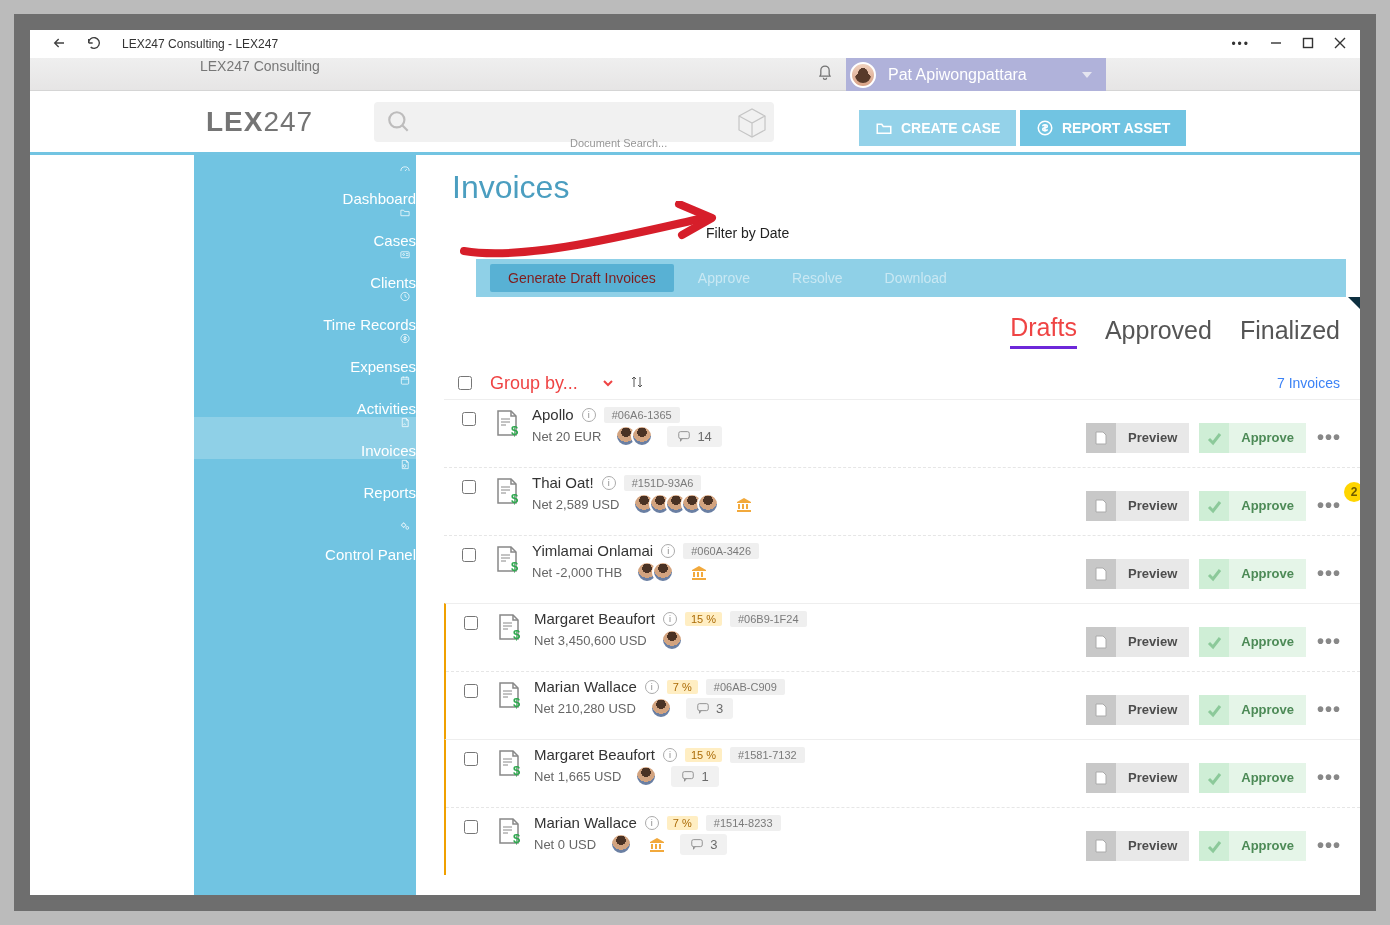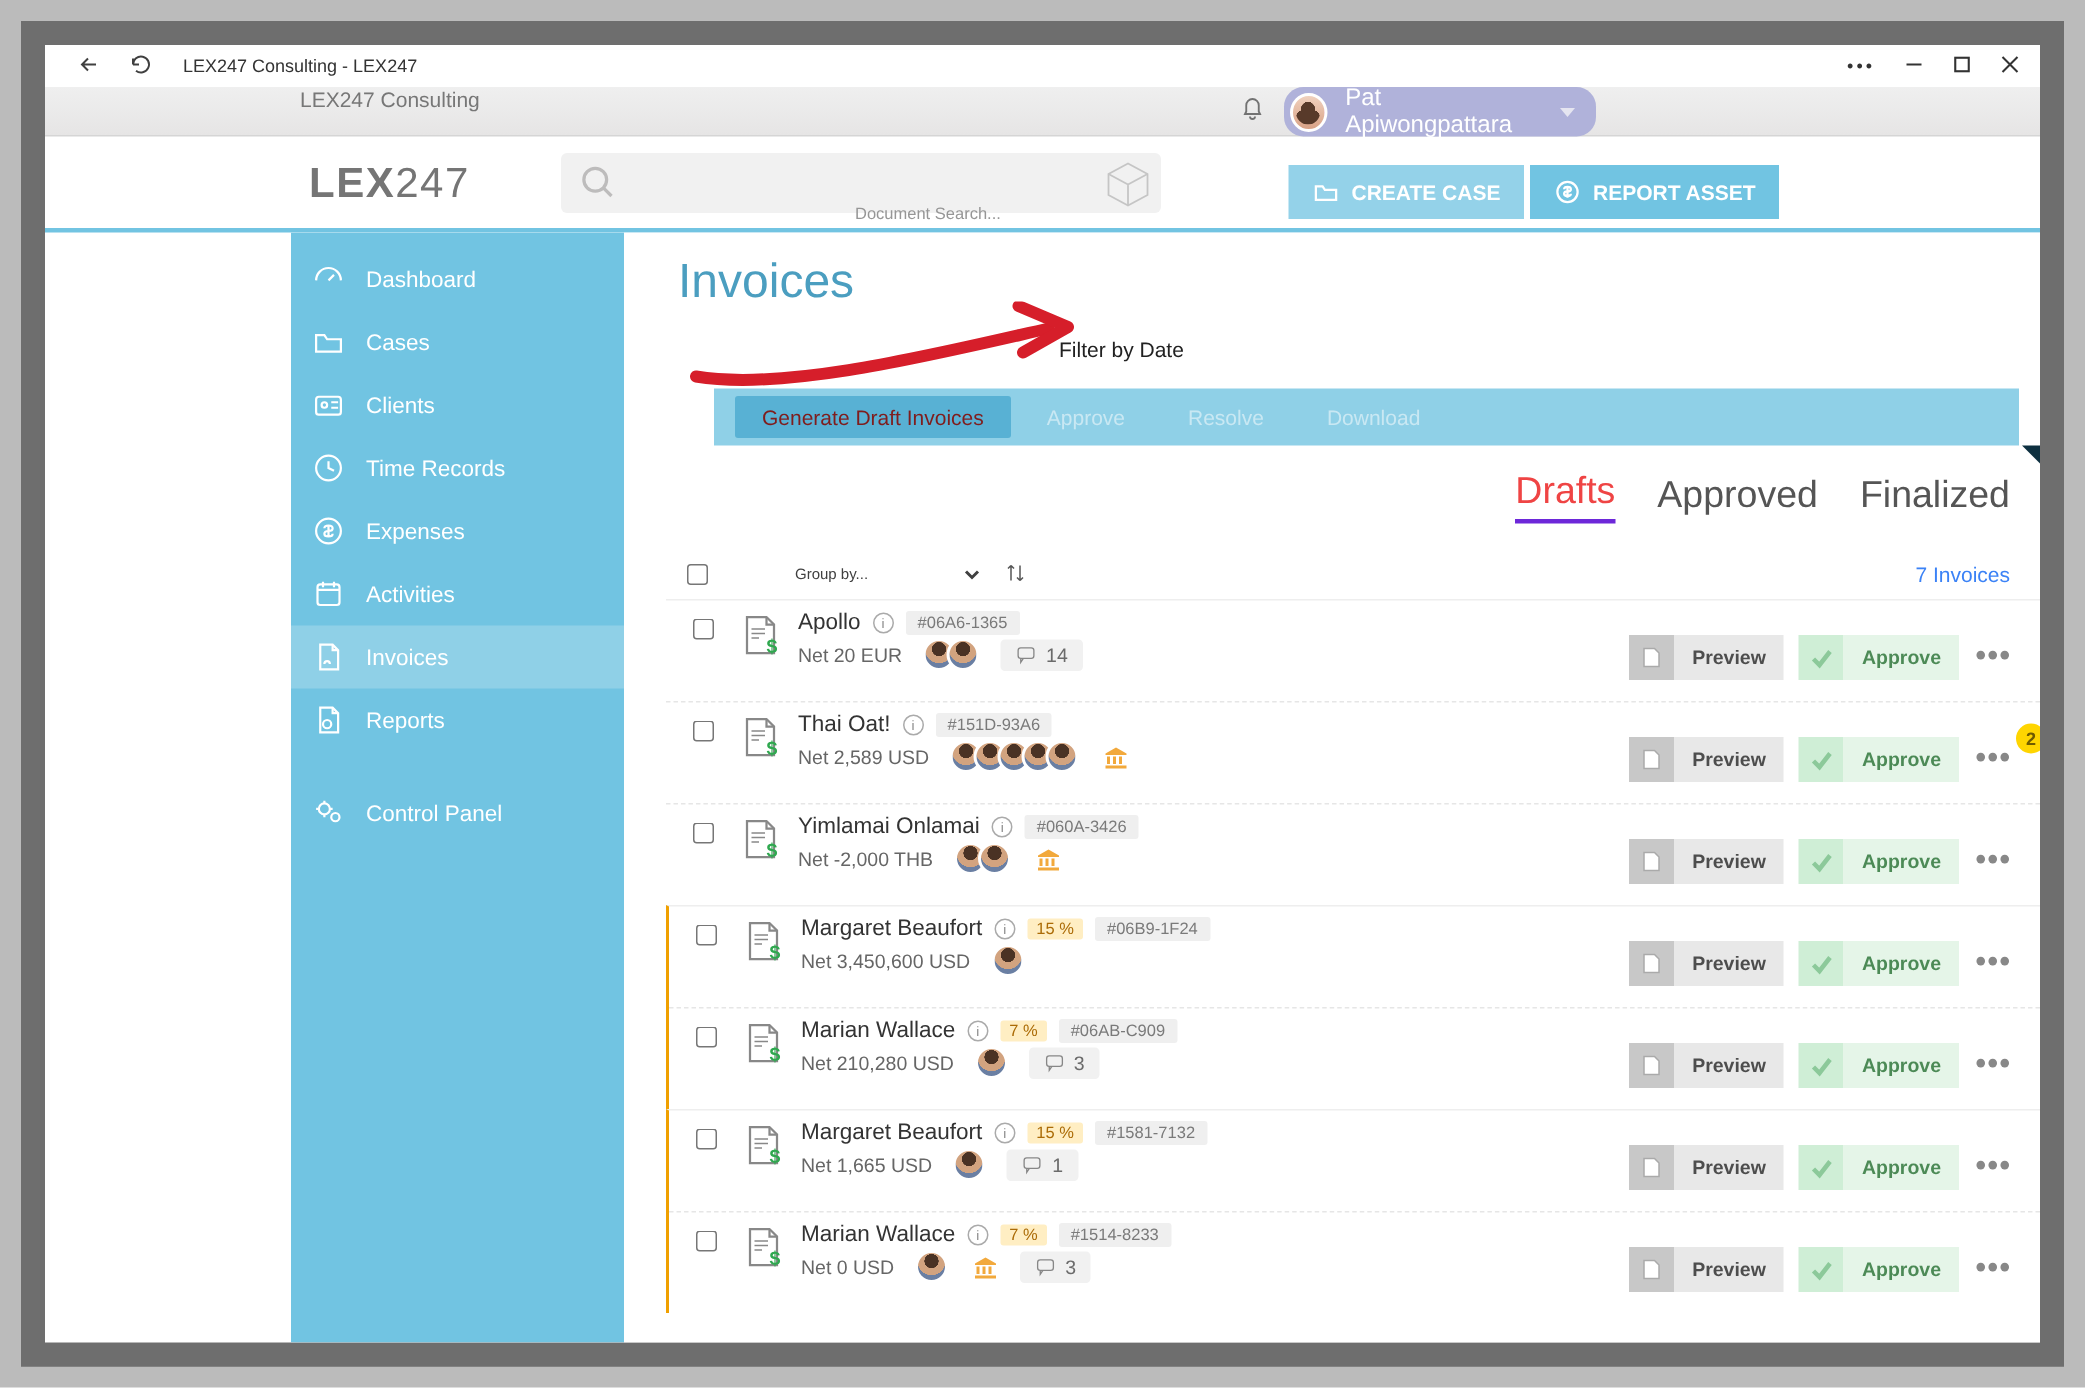--- a/index.html
+++ b/index.html
@@ -13,41 +13,41 @@
   .winctrl { margin-left:auto; display:flex; gap:20px; align-items:center; margin-right:6px;}
   .winctrl .dots { letter-spacing:2px; color:#333;}
   .winctrl svg { width:12px; height:12px; stroke:#333; fill:none;}
 
   .content { position:absolute; top:28px; left:0; right:0; bottom:0; display:flex; flex-direction:column;}
   .topbar { height:33px; background:linear-gradient(#efefef,#e6e5e5); display:flex; align-items:flex-start; padding:0 0 16px 170px; border-bottom:1px solid #d5d5d5;}
   .topbar .org { font-size:14px; color:#777;}
   .topbar .spacer{flex:1;}
   .topbar .bell { width:26px; height:26px; margin-right:8px; display:flex; align-items:center; justify-content:center;}
   .topbar .bell svg{width:20px;height:20px;fill:none;stroke:#727272;stroke-width:1.5;}
-  .topbar .userpill { display:flex; align-items:center; background:#b0b2da; color:#fff; height:33px; padding:0 36px 0 4px; position:relative; width:208px; margin-right:118px;border-radius:13px;}
+  .topbar .userpill { display:flex; align-items:center; background:#b0b2da; color:#fff; height:33px; padding:0 36px 0 4px; position:relative; width:260px; margin-right:76px;}
   .topbar .userpill .avatar{width:26px;height:26px;border-radius:50%;background:#eac linear-gradient(#f0d1be, #d9a286);border:2px solid #fff; margin-right:12px; display:flex;align-items:center;justify-content:center; overflow:hidden;}
   .topbar .userpill .avatar::after{content:""; width:16px;height:16px;border-radius:50%;background:radial-gradient(circle at 50% 35%, #583a2a 35%, transparent 36%), radial-gradient(circle at 50% 90%, #583a2a 55%, transparent 56%);}
   .topbar .userpill .chev{position:absolute; right:14px; top:50%; transform:translateY(-50%); width:0;height:0;border-left:5px solid transparent;border-right:5px solid transparent;border-top:6px solid #e5e5f0;}
 
   .header { height:64px; display:flex; align-items:center; padding-left:170px; border-bottom:3px solid #72c4e2; position:relative;}
   .logo { font-size:28px; font-weight:300; color:#757575; letter-spacing:1px; position:absolute; left:176px;}
   .logo b{font-weight:700;}
   .search { position:absolute; left:344px; width:400px; height:40px; background:#f1f1f1; border-radius:4px; display:flex; align-items:center; padding:0 12px;}
   .search svg{width:26px;height:26px;stroke:#bdbcbc;fill:none;stroke-width:2;}
   .search-doc-icon{position:absolute; left:704px; width:36px;height:36px;}
   .search-doc-icon svg{width:36px;height:36px;stroke:#c5c5c5;fill:none;stroke-width:1.2;}
   .doc-search-label{position:absolute; left:540px; top:46px; font-size:11px; color:#969696;}
   .hbtn{ position:absolute; height:36px; display:flex;align-items:center;gap:8px;padding:0 16px;color:#fff;font-size:14px;font-weight:600;cursor:pointer; top:19px;}
   .hbtn.create{ left:829px; background:#94d2e9;}
   .hbtn.report{ left:990px; background:#71c4e2;}
   .hbtn svg{width:18px;height:18px;stroke:#fff;fill:none;stroke-width:2;}
 
   .body { flex:1; display:flex; overflow:hidden;}
   .sidebar{ width:222px; background:#71c4e2; padding-top:10px; margin-left:164px;}
-  .sbitem{height:42px;display:flex;align-items:center;gap:14px;padding-left:14px;color:#fff;font-size:15px;cursor:pointer;}
+  .sbitem{height:42px;display:flex;align-items:flex-end;gap:14px;padding-left:14px;color:#fff;font-size:15px;cursor:pointer;flex-direction:column;}
   .sbitem.active{background:#8fd0e7;}
   .sbitem svg{width:22px;height:22px;stroke:#fff;fill:none;stroke-width:1.6;}
   .sbspacer{height:20px;}
 
   .main{flex:1;background:#fff;position:relative;overflow:hidden;}
   .page-title{font-size:32px;font-weight:300;color:#4b9ec0;margin:14px 0 0 36px;}
   .arrow-annot{position:absolute;left:28px;top:46px;width:290px;height:60px;pointer-events:none;}
 
   .filter-row{position:absolute;left:290px;top:70px;display:flex;align-items:center;gap:8px;}
   .filter-row label{font-size:14px;color:#222;}
@@ -60,21 +60,21 @@
   .abtn.primary{background:#58b1d4;color:#7f1d1d;}
   .abtn.ghost{color:#c9e8f3;}
   .bar-corner{position:absolute;right:0;top:142px;width:0;height:0;border-top:12px solid #0e3040;border-left:12px solid transparent;}
 
   .tabs{position:absolute;left:0;right:20px;top:154px;height:44px;display:flex;justify-content:flex-end;gap:28px;align-items:flex-end;padding-bottom:4px;}
   .tab{font-size:25px;color:#555;font-weight:300;padding-bottom:4px;cursor:pointer;}
   .tab.active{color:#ef4444;border-bottom:3px solid #6d28d9;}
 
   .list-head{position:absolute;left:42px;top:214px;right:20px;height:28px;display:flex;align-items:center;gap:14px;font-size:14px;color:#555;}
   .list-head input[type=checkbox]{width:14px;height:14px;}
-  .list-head .groupby{border:none;background:transparent;font-size:10px;color:#404040;width:130px;margin-left:40px;}
+  .list-head .groupby{border:none;background:transparent;font-size:18px;color:#ef4444;width:130px;}
   .list-head .sort svg{width:14px;height:14px;stroke:#555;fill:none;}
   .list-head .count{margin-left:auto;color:#3b82f6;font-size:14px;}
 
   .rows{position:absolute;left:28px;right:0px;top:244px;bottom:0;overflow:auto;}
   .group{border-top:1px solid #eee;}
   .group.hl{border-left:2px solid #f0a000;}
   .row{display:flex;align-items:flex-start;min-height:58px;border-top:1px dashed #e6e6e6;padding:6px 18px 6px 18px;position:relative;}
   .group .row:first-child{border-top:none;}
   .row .cb{width:30px;padding-top:6px;}
   .row .cb input{width:14px;height:14px;}

